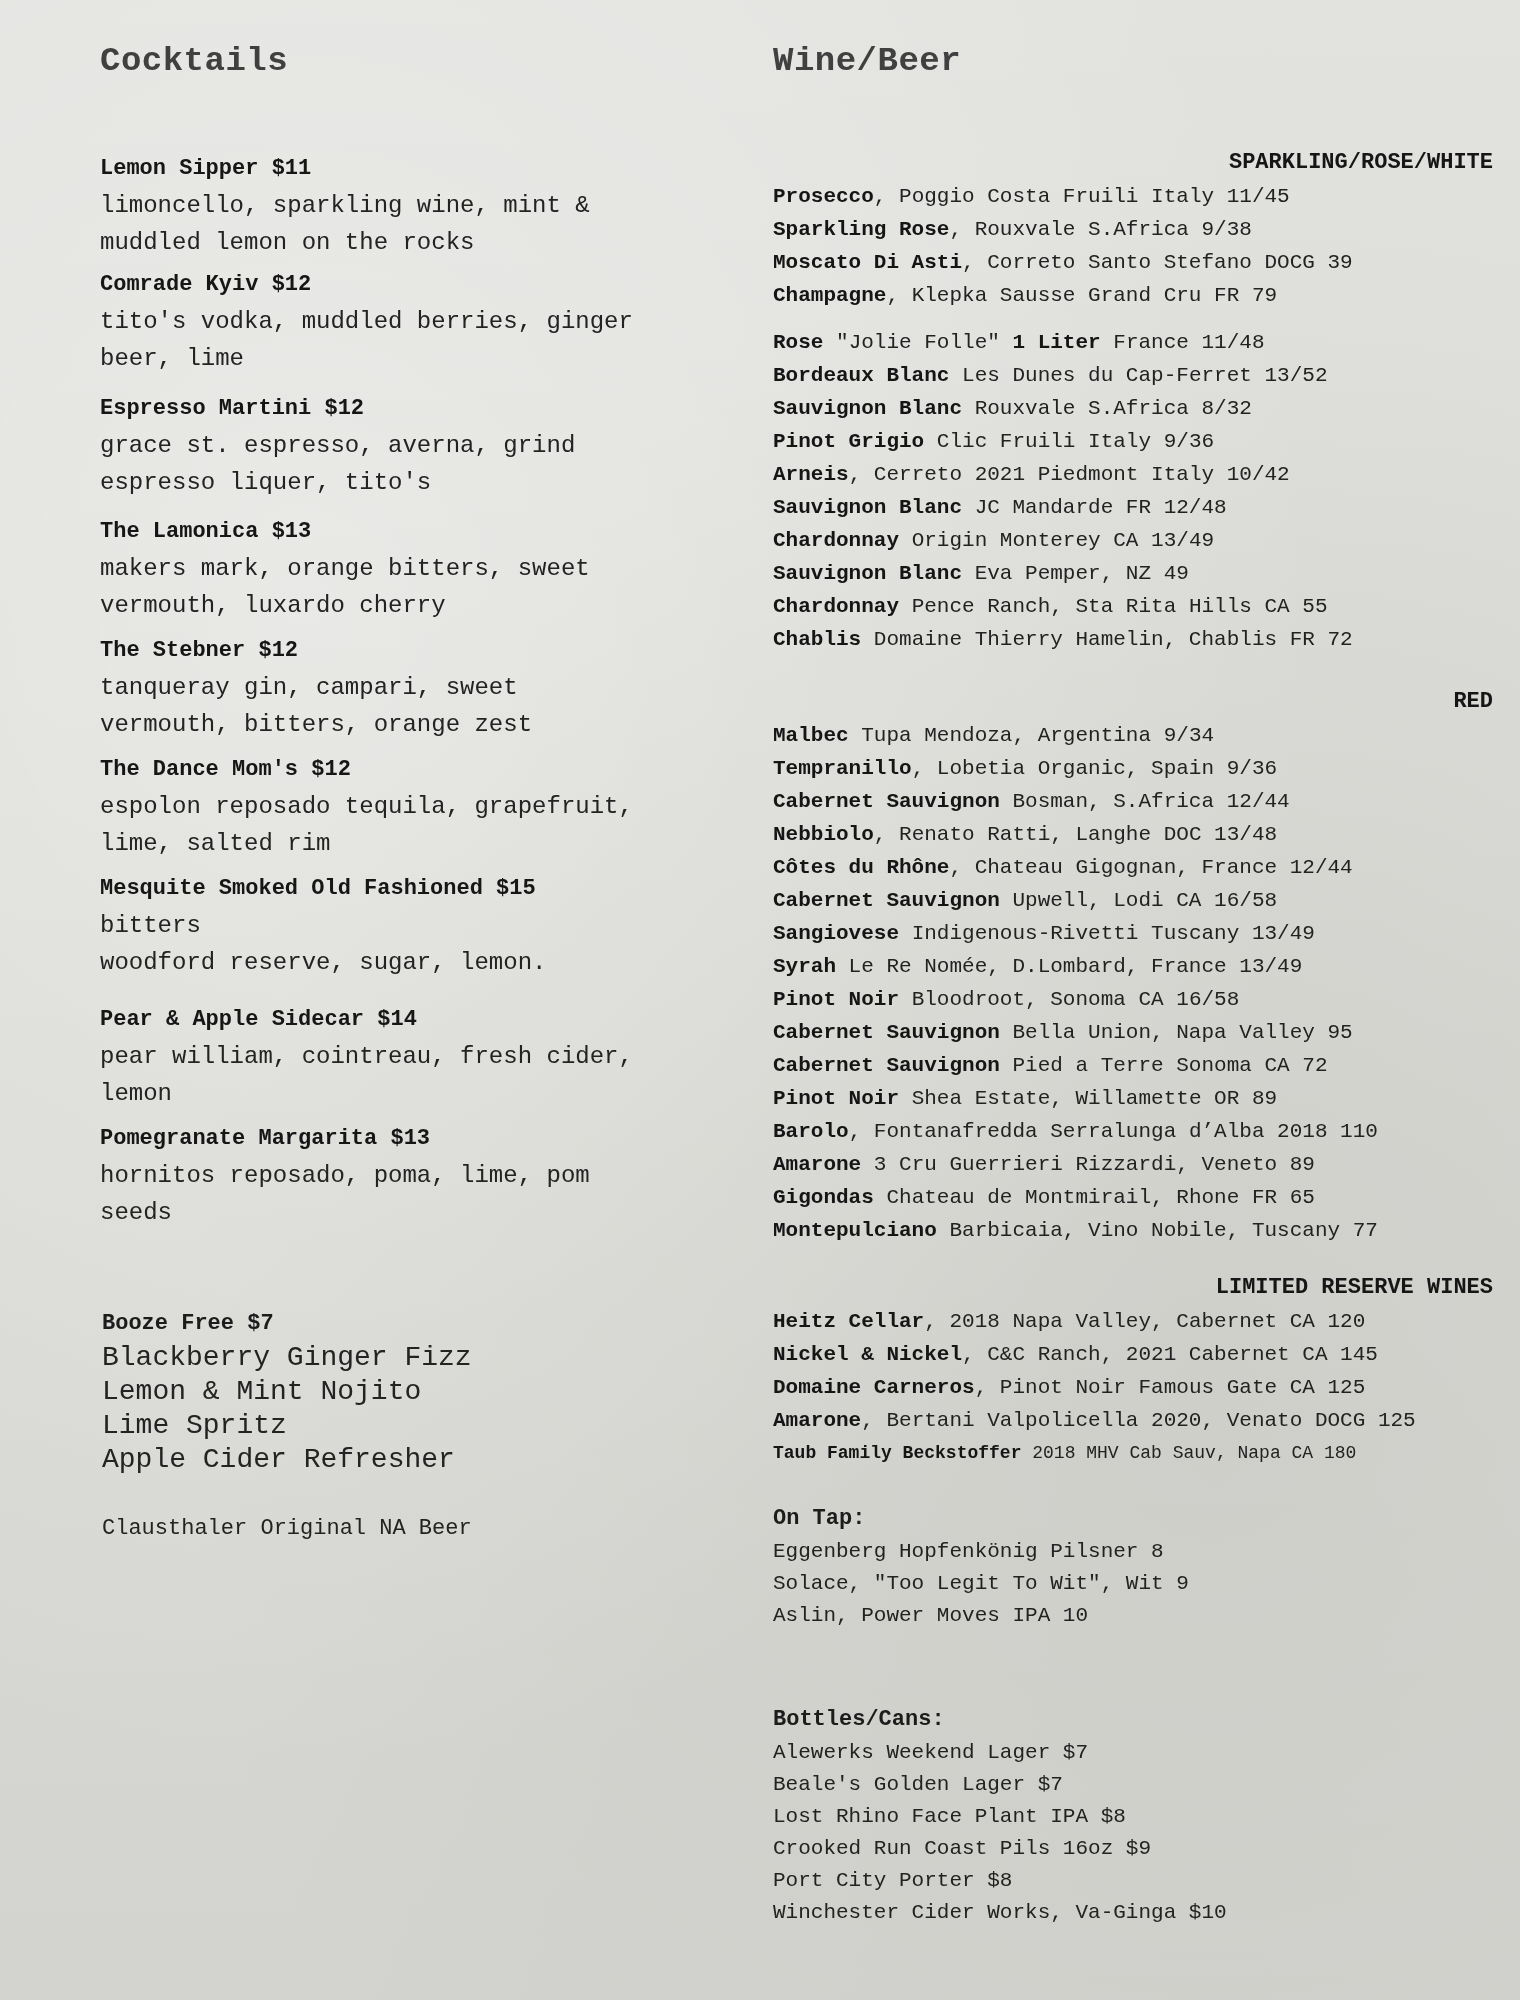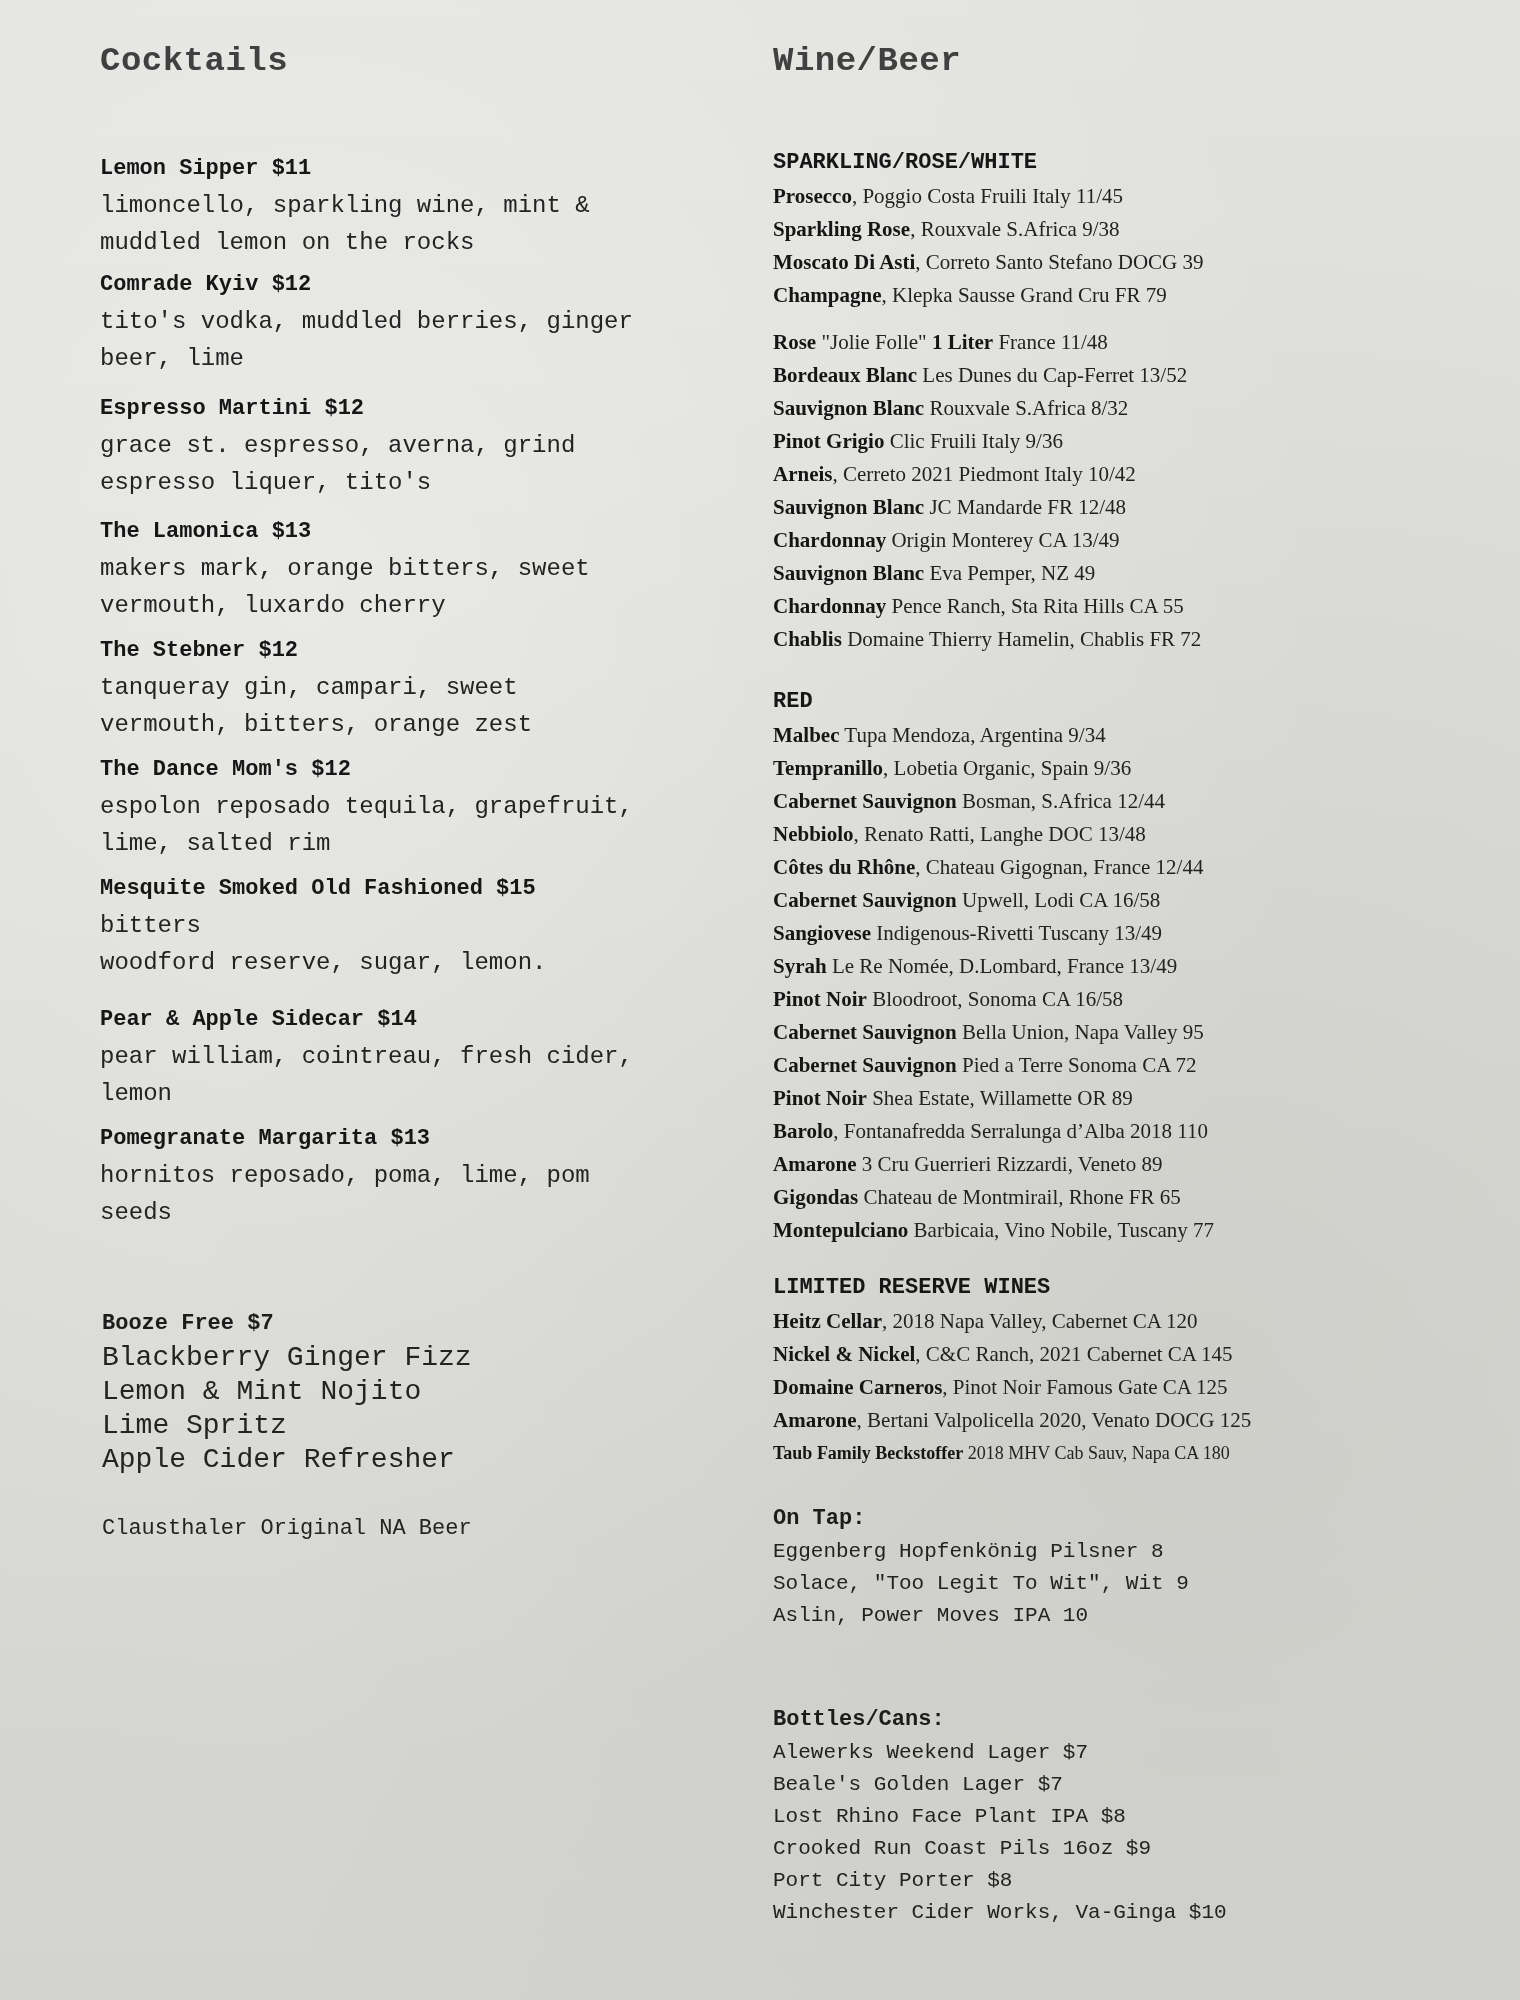--- a/index.html
+++ b/index.html
@@ -29,22 +29,22 @@
   .cocktail .name { font-size: 22px; font-weight: bold; line-height: 36px; color: #161616; }
   .cocktail .desc { font-size: 24px; line-height: 37px; color: #232323; }
 
   .booze-free { position: absolute; left: 2px; top: 1307px; width: 600px; }
   .booze-free .name { font-size: 22px; font-weight: bold; line-height: 34px; }
   .booze-free .item { font-size: 28px; line-height: 34px; color: #232323; }
   .na-beer { position: absolute; left: 2px; top: 1512px; font-size: 22px; line-height: 34px; color: #232323; }
 
   
   .section { position: absolute; left: 0; width: 720px; }
-  .section-heading { font-size: 22px; font-weight: bold; line-height: 34px; color: #161616; }
-  .wine-row { font-size: 21px; line-height: 33px; white-space: nowrap; color: #222; font-family: Liberation Serif, serif; }
+  .section-heading { font-size: 22px; font-weight: bold; line-height: 34px; color: #161616; text-align: right; }
+  .wine-row { font-size: 21px; line-height: 33px; white-space: nowrap; color: #222; }
   .wine-row .w-name { font-weight: bold; color: #151515; }
   .wine-row.small { font-size: 18px; }
   .gap { height: 14px; }
 
   .beer-heading { font-size: 22px; font-weight: bold; line-height: 34px; }
   .beer-row { font-size: 21px; line-height: 32px; color: #222; white-space: nowrap; }
 </style>
 </head>
 <body>
 

